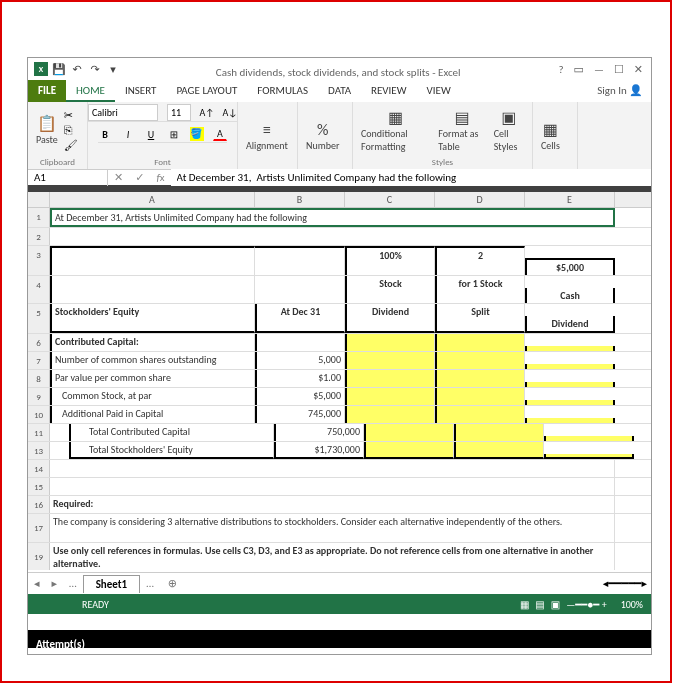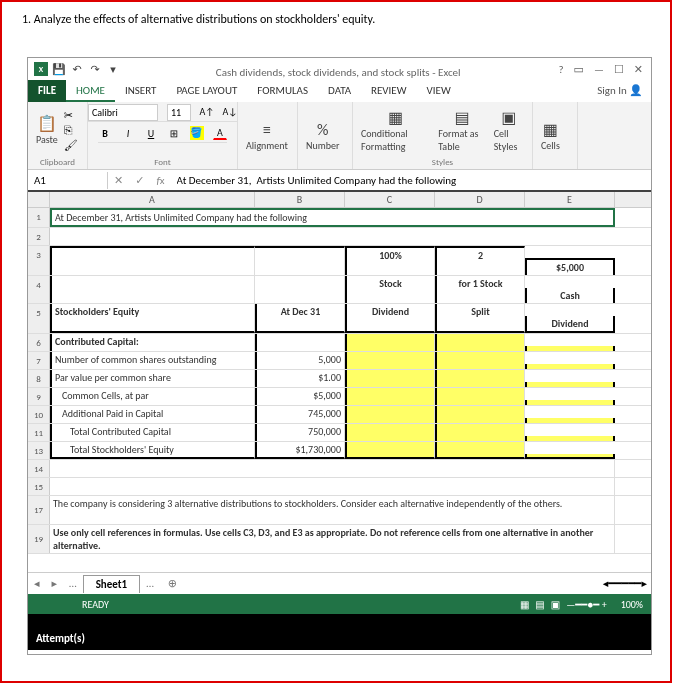--- a/index.html
+++ b/index.html
@@ -7,34 +7,34 @@
 .page { border: 2px solid #d00; width: 672px; height: 683px; position: relative; }
 .question { padding: 10px 20px; font-size: 12px; }
 .excel { position: absolute; top: 55px; left: 25px; width: 625px; height: 598px; border: 1px solid #999; background: #fff; }
 .titlebar { height: 22px; background: #fff; display: flex; align-items: center; font-size: 11px; color: #444; }
 .titlebar .qat { display: flex; gap: 4px; padding: 0 6px; align-items: center; }
 .titlebar .qat span { width: 14px; height: 14px; display: inline-flex; align-items: center; justify-content: center; }
 .titlebar .title { flex: 1; text-align: center; color: #666; margin-top: 6px; }
 .titlebar .winctl { display: flex; gap: 10px; padding: 0 8px; color: #666; }
 .ribbon-tabs { height: 22px; display: flex; align-items: stretch; font-size: 11px; }
 .ribbon-tabs .tab { padding: 4px 10px; color: #333; text-transform: uppercase; cursor: pointer; }
-.ribbon-tabs .file { background: #14532d; color: #fff; font-weight: bold; }
+.ribbon-tabs .file { background: #4d7c0f; color: #fff; font-weight: bold; }
 .ribbon-tabs .active { border-bottom: 2px solid #217346; color: #217346; }
 .ribbon-tabs .signin { margin-left: auto; padding: 4px 8px; color: #555; }
 .ribbon { height: 68px; background: #f3f3f3; border-bottom: 1px solid #ccc; display: flex; }
 .rgroup { border-right: 1px solid #ddd; padding: 2px 6px; display: flex; flex-direction: column; justify-content: space-between; }
 .rgroup .glabel { font-size: 9px; color: #777; text-align: center; }
 .rgroup .gbody { display: flex; align-items: center; gap: 4px; flex: 1; }
 .btn { display: flex; flex-direction: column; align-items: center; font-size: 10px; color: #444; padding: 2px; cursor: pointer; }
 .btn .ico { font-size: 16px; }
 .font-sel { display: flex; flex-direction: column; gap: 2px; }
-.font-sel .row { display: flex; gap: 9px; }
+.font-sel .row { display: flex; gap: 9px; align-items: center; }
 .font-sel input { font-size: 10px; border: 1px solid #ccc; padding: 1px 3px; }
 .font-sel .mini { width: 14px; height: 14px; border: 1px solid transparent; display: inline-flex; align-items: center; justify-content: center; font-size: 10px; cursor: pointer; }
-.namebox-row { height: 22px; border-bottom: 2px solid #404040; display: flex; align-items: center; background: #fff; }
+.namebox-row { height: 22px; border-bottom: 7px solid #404040; display: flex; align-items: center; background: #fff; }
 .namebox { width: 80px; border-right: 1px solid #ccc; padding: 2px 6px; font-size: 11px; }
 .fxbar { display: flex; align-items: center; flex: 1; }
 .fxbar .fxbtn { padding: 0 6px; color: #888; font-size: 11px; }
 .fxbar .fxinput { flex: 1; padding: 2px 6px; font-size: 11px; border: none; }
 .sheet-area { height: 380px; overflow: hidden; position: relative; }
 .colhdr { display: flex; background: #eee; border-bottom: 1px solid #ccc; height: 16px; }
 .colhdr .corner { width: 22px; border-right: 1px solid #ccc; }
 .colhdr .ch { border-right: 1px solid #ccc; text-align: center; font-size: 10px; color: #555; line-height: 16px; }
 .rows { overflow-y: auto; height: 362px; }
 .row { display: flex; border-bottom: 1px solid #ddd; min-height: 17px; }
@@ -48,40 +48,39 @@
 .merged { width: 565px; }
 .bold { font-weight: bold; }
 .btop { border-top: 2px solid #000; }
 .bbot { border-bottom: 2px solid #000; }
 .bl { border-left: 2px solid #000; }
 .br { border-right: 2px solid #000 !important; margin-top: 12px; }
 .yellow { background: #ffff66; }
 .tr { text-align: right; }
 .tc { text-align: center; }
 .indent1 { padding-left: 10px; }
-.indent2 { padding-left: 18px; }
+.indent2 { padding-left: 18px; margin-left: 19px; }
 .tall { min-height: 28px; white-space: normal; }
 .sheettabs { height: 22px; background: #fff; border-top: 1px solid #ccc; display: flex; align-items: center; font-size: 11px; }
 .sheettabs .nav { padding: 0 6px; color: #777; }
 .sheettabs .stab { padding: 2px 12px; border: 1px solid #999; border-bottom: none; background: #fff; font-weight: bold; }
 .sheettabs .add { padding: 0 8px; color: #777; }
 .statusbar { height: 20px; background: #217346; color: #fff; display: flex; align-items: center; font-size: 10px; }
 .statusbar .ready { padding: 0 10px; margin-left: 44px; }
 .statusbar .views { margin-left: auto; display: flex; gap: 6px; padding: 0 6px; }
 .statusbar .zoom { padding: 0 8px; }
-.attempts { height: 18px; background: #000; color: #fff; font-size: 11px; padding: 18px 8px; font-weight: bold; }
+.attempts { height: 18px; background: #000; color: #fff; font-size: 11px; padding: 8px 8px; font-weight: bold; margin-top: 16px; }
 .excel-ico { width: 14px; height: 14px; background: #217346; color: #fff; font-size: 8px; display: inline-flex; align-items: center; justify-content: center; font-weight: bold; }
 .cur { display:inline-block; width:8px; }
 .scrollright { margin-left: auto; padding-right: 4px; }
 </style>
 </head>
 <body>
 
 <div class="page">
-  <div class="question">1. Analyze the effects of alternative distributions on stockholders' equity.</div>
 
   <div class="excel">
 
     <div class="titlebar">
       <div class="qat">
         <span>
             <span class="excel-ico">X</span>
           </span>
         <span>💾</span>
         <span>↶</span>
@@ -260,21 +259,21 @@
         <div class="row">
             <div class="rh">8</div>
             <div class="cell cA bl">Par value per common share</div>
             <div class="cell cB bl tr"><span class="cur">$</span><span style="float:right">1.00</span></div>
             <div class="cell cC bl yellow"></div>
             <div class="cell cD bl yellow"></div>
             <div class="cell cE bl br yellow"></div>
           </div>
         <div class="row">
             <div class="rh">9</div>
-            <div class="cell cA bl indent1">Common Cells, at par</div>
+            <div class="cell cA bl indent1">Common Stock, at par</div>
             <div class="cell cB bl tr"><span class="cur">$</span><span style="float:right">5,000</span></div>
             <div class="cell cC bl yellow"></div>
             <div class="cell cD bl yellow"></div>
             <div class="cell cE bl br yellow"></div>
           </div>
         <div class="row">
             <div class="rh">10</div>
             <div class="cell cA bl indent1">Additional Paid in Capital</div>
             <div class="cell cB bl tr">745,000</div>
             <div class="cell cC bl yellow"></div>
@@ -297,20 +296,24 @@
             <div class="cell cD bl yellow bbot"></div>
             <div class="cell cE bl br yellow bbot"></div>
           </div>
         <div class="row">
             <div class="rh">14</div>
             <div class="cell merged"></div>
           </div>
         <div class="row">
             <div class="rh">15</div>
             <div class="cell merged"></div>
+          </div>
+        <div class="row">
+            <div class="rh">16</div>
+            <div class="cell merged bold">Required:</div>
           </div>
         <div class="row tall">
             <div class="rh" style="line-height:28px">17</div>
             <div class="cell merged tall">The company is considering 3 alternative distributions to stockholders.  Consider each alternative independently of the others.</div>
           </div>
         <div class="row tall">
             <div class="rh" style="line-height:28px">19</div>
             <div class="cell merged bold tall">Use only cell references in formulas.  Use cells C3, D3, and E3 as appropriate.  Do not reference cells from one alternative in another alternative.</div>
           </div>
 

